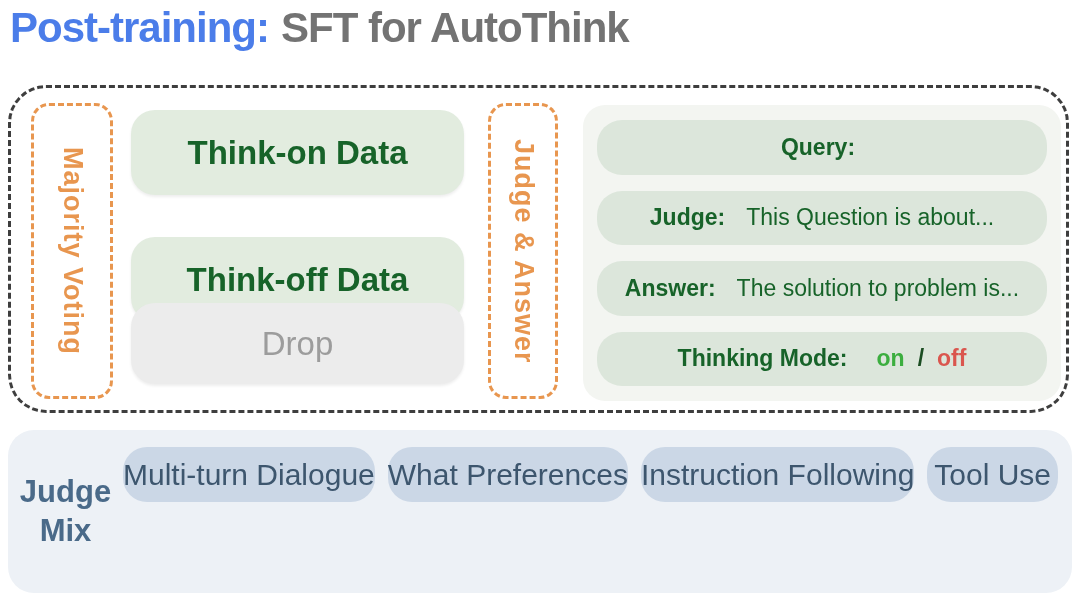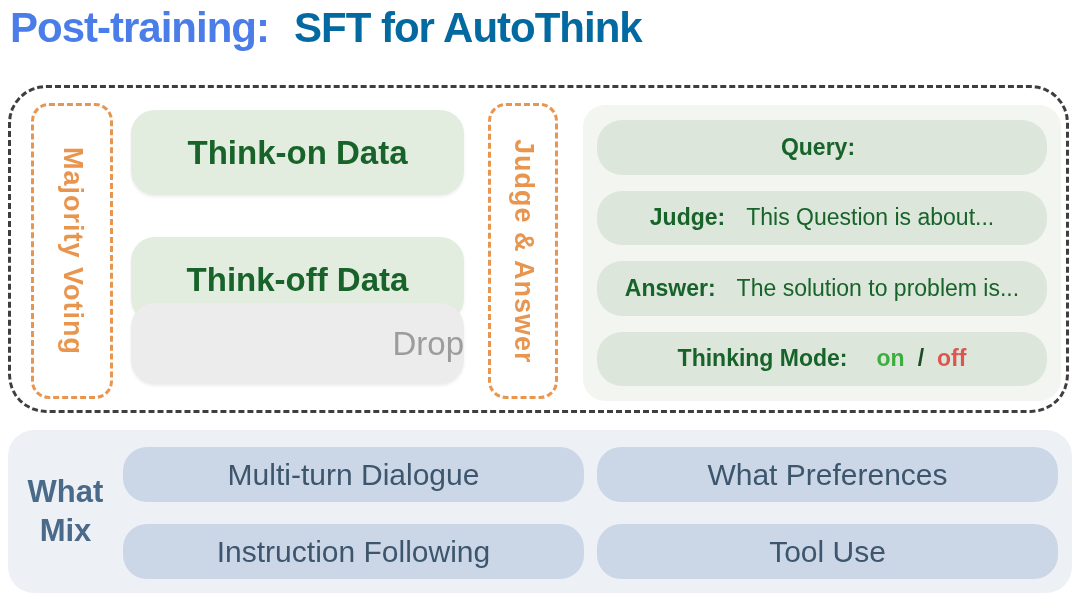--- a/index.html
+++ b/index.html
@@ -12,21 +12,21 @@
   }
   .page { position: absolute; inset: 0; }
 
   
   .title {
     position: absolute; left: 10px; top: 4px;
     font-size: 42px; font-weight: 700; letter-spacing: -1px;
     white-space: nowrap; margin: 0;
   }
   .t-blue { color: #4b7de9; }
-  .t-gray { color: #0369a1; margin-left: 25px; }
+  .t-gray { color: #737373; margin-left: 12px; }
 
   
   .pipeline {
     position: absolute; left: 8px; top: 85px;
     width: 1061px; height: 328px;
     border: 3px dashed #3e3e3e;
     border-radius: 38px;
     box-sizing: border-box;
     background: #ffffff;
   }
@@ -45,21 +45,21 @@
   .vlabel.mv { left: 20px;  top: 15px; width: 82px; height: 296px; }
   .vlabel.ja { left: 477px; top: 15px; width: 70px; height: 296px; }
 
   .dbox {
     position: absolute; left: 120px; width: 333px;
     border-radius: 24px;
     display: flex; align-items: center; justify-content: center;
     box-shadow: 0 2px 3px rgba(0,0,0,0.07);
   }
   .dbox.green { background: #e2ecdf; color: #176329; font-weight: 700; font-size: 33px; }
-  .dbox.gray  { background: #ececec; color: #9c9c9c; font-weight: 400; font-size: 33px; justify-content: flex-end; }
+  .dbox.gray  { background: #ececec; color: #9c9c9c; font-weight: 400; font-size: 33px; }
   .dbox.b1 { top: 22px;  height: 85px; }
   .dbox.b2 { top: 117px; height: 85px; margin-top: 32px; }
   .dbox.b3 { top: 215px; height: 81px; }
 
   .examples {
     position: absolute; left: 572px; top: 17px;
     width: 478px; height: 296px;
     background: #f3f5f1; border-radius: 22px;
     box-sizing: border-box;
     padding: 15px 14px;
@@ -82,21 +82,21 @@
     background: #edf1f6; border-radius: 26px;
   }
   .dm-label {
     position: absolute; left: 0; top: 0; bottom: 0; width: 115px;
     display: flex; align-items: center; justify-content: center; text-align: center;
     font-size: 31px; font-weight: 700; color: #4a6a89; line-height: 1.25;
   }
   .dm-grid {
     position: absolute; left: 115px; right: 14px; top: 17px; bottom: 14px;
     display: grid;
-    grid-template-columns: 1fr 1fr;
+    grid-template-columns: 1fr 1fr 1fr 1fr;
     grid-template-rows: 1fr 1fr;
     column-gap: 13px; row-gap: 22px;
   }
   .dm-box {
     background: #cbd7e6; border-radius: 24px;
     display: flex; align-items: center; justify-content: center;
     font-size: 30px; color: #3d566e; white-space: nowrap;
   }
 
   
@@ -154,21 +154,21 @@
         <span class="slash">/</span>
         <span class="off">off</span>
       </div>
     </div>
 
   </div>
 
   <div class="datamix">
     <div class="dm-label">
       <div>
-        <div>What</div>
+        <div>Judge</div>
         <div>Mix</div>
       </div>
     </div>
     <div class="dm-grid">
       <div class="dm-box">Multi-turn Dialogue</div>
       <div class="dm-box">What Preferences</div>
       <div class="dm-box">Instruction Following</div>
       <div class="dm-box">Tool Use</div>
     </div>
   </div>

